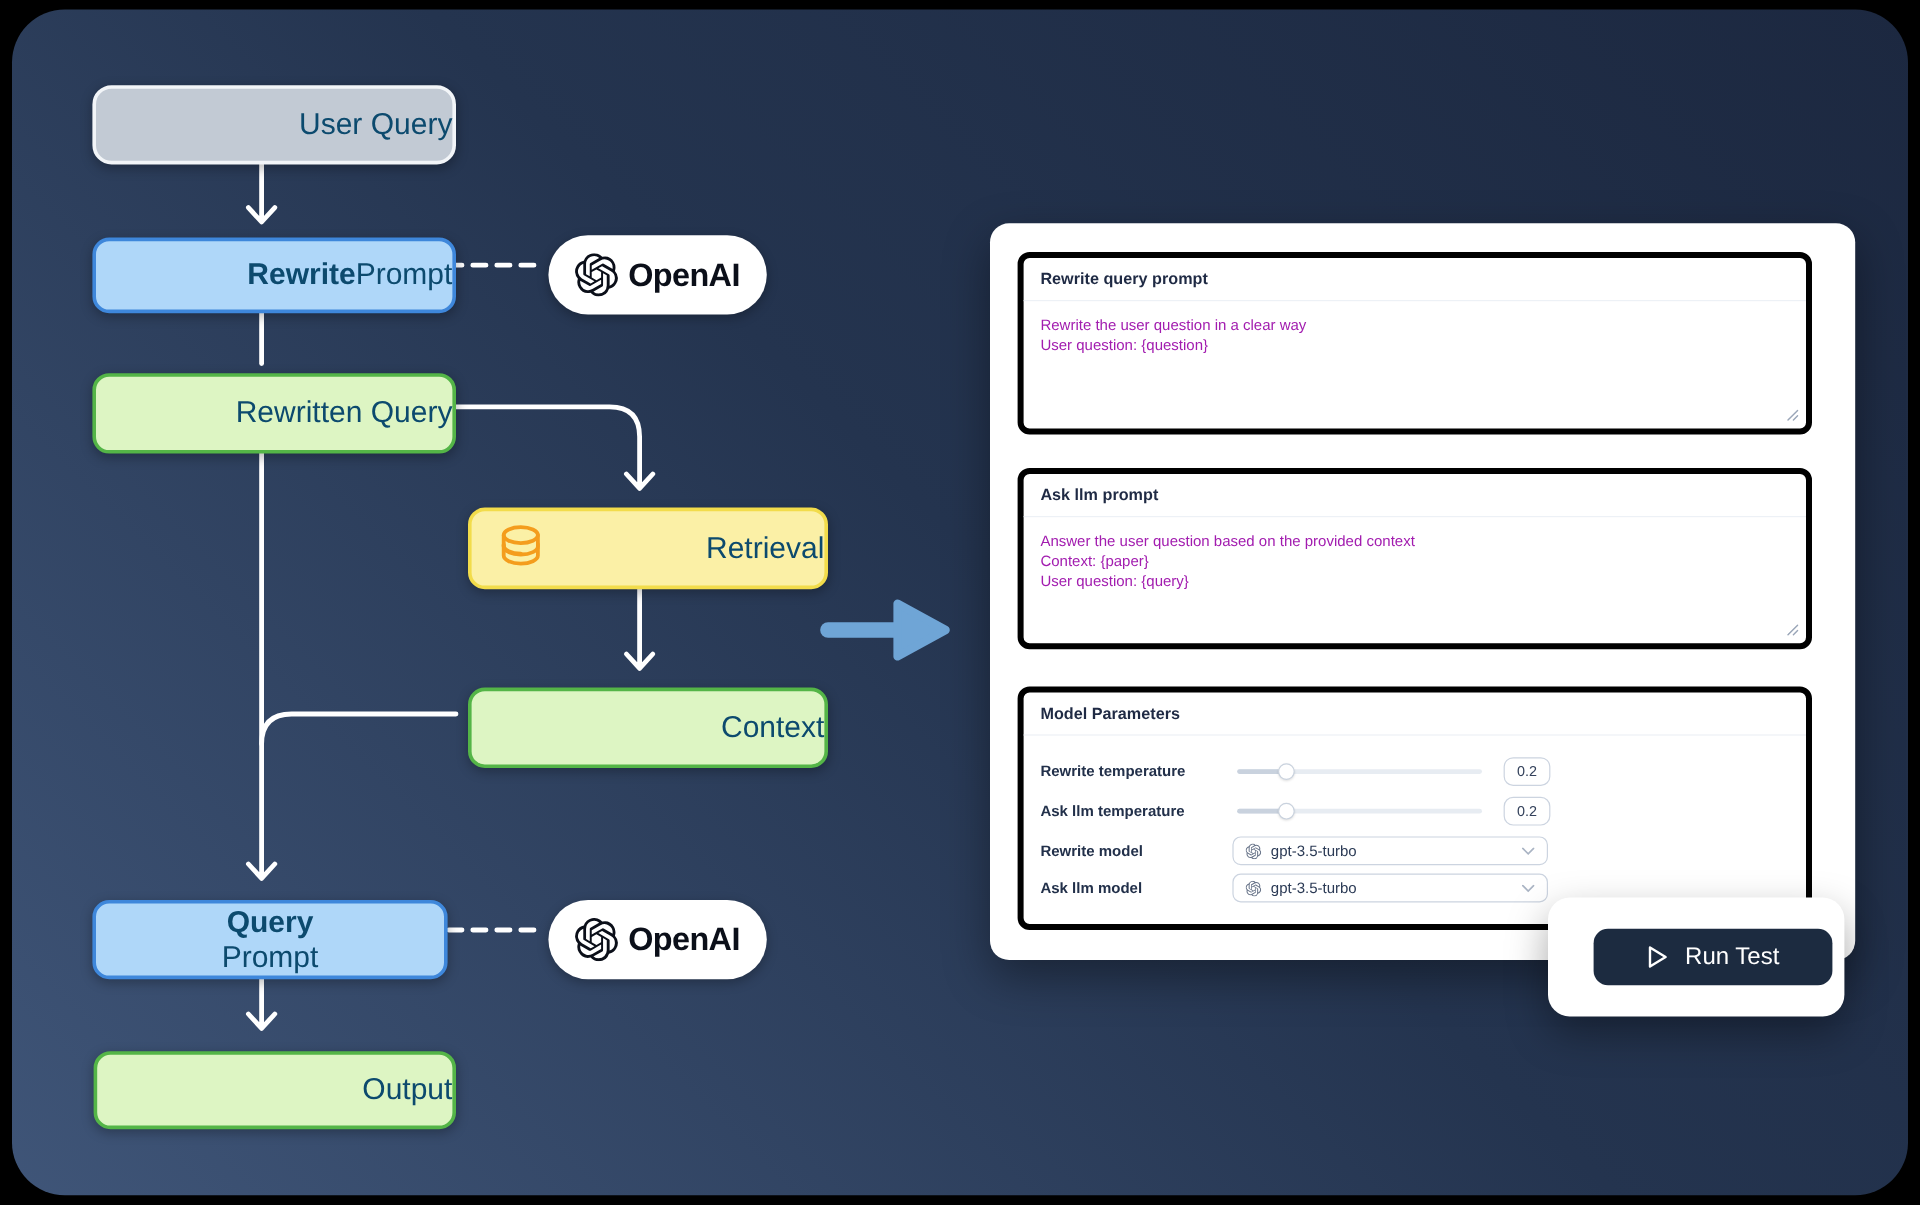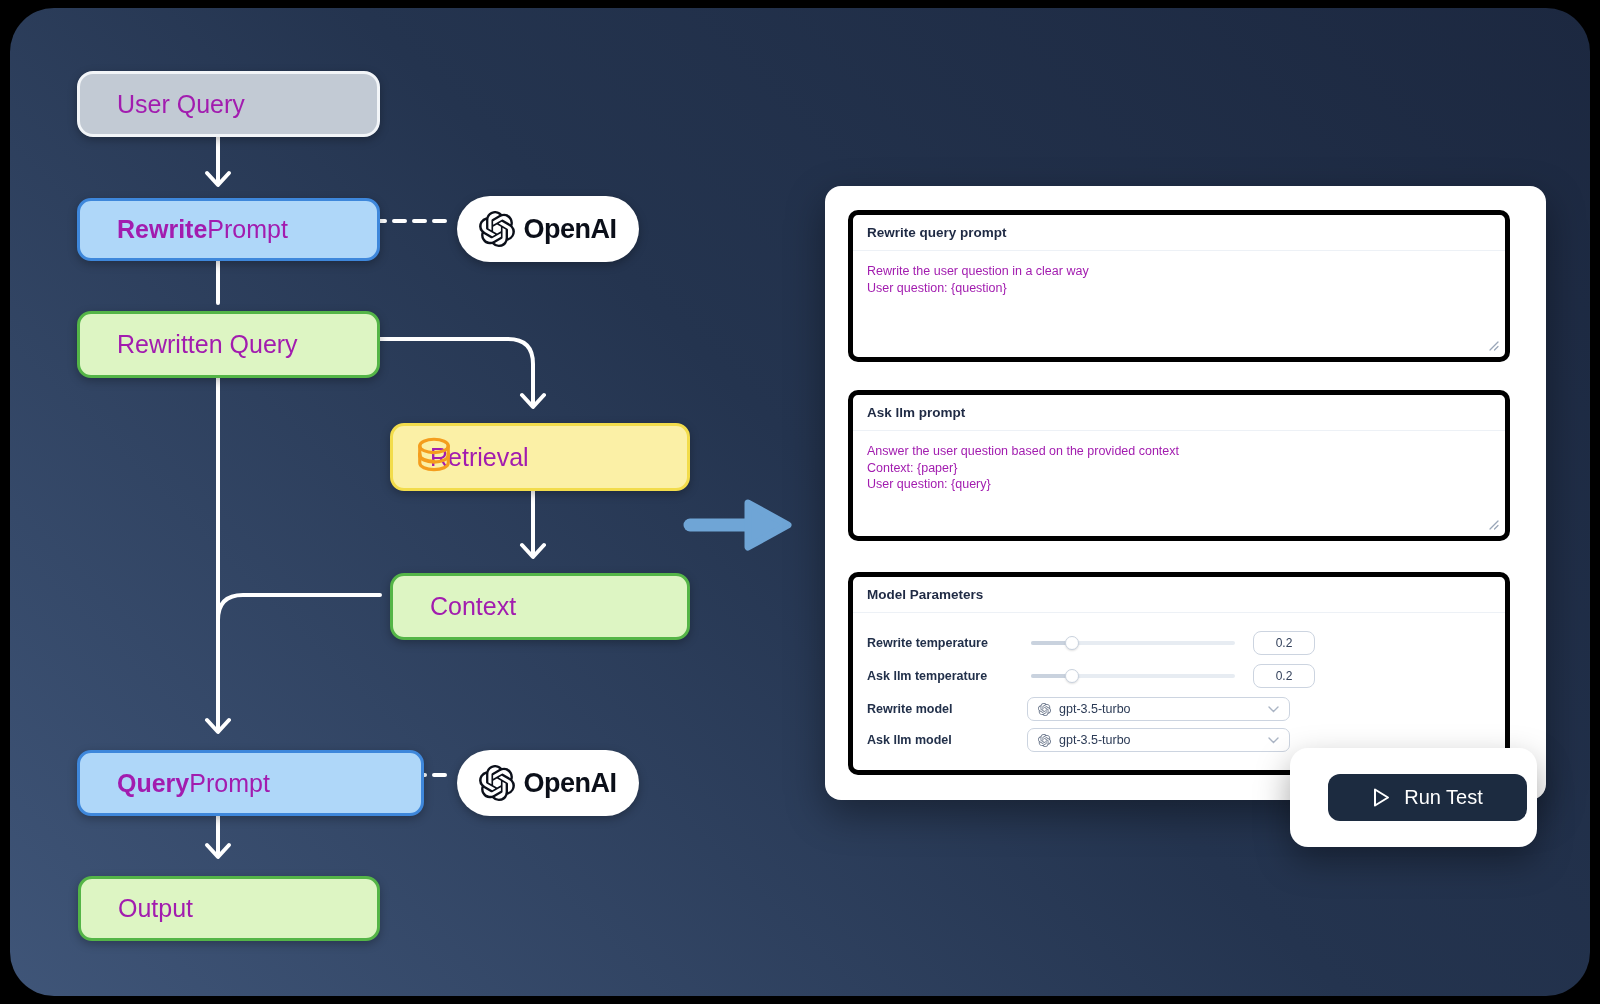--- a/index.html
+++ b/index.html
@@ -2,29 +2,29 @@
 <html><head>
 <meta charset="utf-8">
 <style>
   html,body{margin:0;padding:0;background:#000;}
   body{font-family:"Liberation Sans","DejaVu Sans",sans-serif;}
   #stage{position:relative;width:1600px;height:1004px;background:#000;overflow:hidden;}
   #canvas{position:absolute;left:10px;top:8px;right:10px;bottom:8px;border-radius:44px;
     background:linear-gradient(225deg,#1c2840 0%,#24344f 48%,#3f5578 100%);}
 
   
-  .node{position:absolute;display:flex;align-items:center;justify-content:flex-start;
-    font-size:25px;color:#a21caf;border-radius:14px;box-shadow:0 3px 10px rgba(0,0,0,.28);box-sizing:border-box;padding-left:37px;}
+  .node{position:absolute;display:flex;align-items:center;justify-content:flex-end;
+    font-size:25px;color:#0c4a6e;border-radius:14px;box-shadow:0 3px 10px rgba(0,0,0,.28);box-sizing:border-box;}
   .node .b{font-weight:700;}
   #node-user-query{left:67px;top:63px;width:303px;height:66px;background:#c2cad4;border:3px solid #f2f5f8;border-radius:16px;}
   #node-rewrite-prompt{left:67px;top:190px;width:303px;height:63px;background:#afd7f9;border:3px solid #3e87db;}
   #node-rewritten-query{left:67px;top:303px;width:303px;height:67px;background:#ddf5c3;border:3px solid #54b547;}
   #node-retrieval{left:380px;top:415px;width:300px;height:68px;background:#fbf0a6;border:3px solid #f2dc4b;}
   #node-context{left:380px;top:565px;width:300px;height:67px;background:#ddf5c3;border:3px solid #54b547;}
-  #node-query-prompt{left:67px;top:742px;width:347px;height:66px;background:#afd7f9;border:3px solid #3e87db;}
+  #node-query-prompt{left:67px;top:742px;width:296px;height:66px;background:#afd7f9;border:3px solid #3e87db;flex-direction:column;}
   #node-output{left:68px;top:868px;width:302px;height:65px;background:#ddf5c3;border:3px solid #54b547;}
   .openai-pill{position:absolute;width:182px;height:66px;background:#fff;border-radius:33px;
     display:flex;align-items:center;justify-content:center;gap:8px;box-shadow:0 3px 10px rgba(0,0,0,.28);}
   #openai-top{left:447px;top:188px;}
   #openai-bottom{left:447px;top:742px;}
   .openai-pill .oa-text{font-size:27px;font-weight:700;color:#0b0f19;letter-spacing:-.5px;}
   #node-retrieval .db-icon{position:absolute;left:22px;top:50%;transform:translateY(-50%);}
 
   
   #panel{position:absolute;left:825px;top:186px;width:721px;height:614px;background:#fff;border-radius:16px;
@@ -39,21 +39,21 @@
     font-size:12.5px;line-height:16.5px;color:#a21caf;white-space:pre-line;box-sizing:border-box;}
   .resize-handle{position:absolute;right:6px;bottom:6px;}
 
   .mp-row{position:absolute;left:0;width:100%;height:26px;}
   .mp-label{position:absolute;left:14px;top:50%;transform:translateY(-50%);font-size:12.5px;font-weight:700;color:#22304a;}
   .slider{position:absolute;left:178px;top:50%;width:204px;height:14px;transform:translateY(-50%);}
   .slider-track{position:absolute;left:0;right:0;top:5px;height:4px;border-radius:2px;background:#e7ecf2;}
   .slider-fill{position:absolute;left:0;width:42px;top:5px;height:4px;border-radius:2px;background:#c9d2de;}
   .slider-thumb{position:absolute;left:34px;top:0;width:14px;height:14px;border-radius:50%;background:#fff;
     border:1.5px solid #c9d2de;box-sizing:border-box;box-shadow:0 1px 2px rgba(0,0,0,.12);}
-  .value-box{position:absolute;left:400px;top:50%;transform:translateY(-50%);width:62px;height:24px;border:1px solid #ccd4e0;
+  .value-box{position:absolute;left:400px;top:50%;transform:translateY(-50%);width:39px;height:24px;border:1px solid #ccd4e0;
     border-radius:8px;display:flex;align-items:center;justify-content:center;font-size:12px;color:#33415b;background:#fff;box-sizing:border-box;}
   .select{position:absolute;left:174px;top:50%;transform:translateY(-50%);width:263px;height:24px;border:1px solid #ccd4e0;
     border-radius:7px;background:#fff;display:flex;align-items:center;padding:0 10px;gap:8px;box-sizing:border-box;}
   .select .sel-text{font-size:12.5px;color:#2b3a55;flex:1;}
 
   
   #run-test-card{position:absolute;left:1290px;top:748px;width:247px;height:99px;background:#fff;border-radius:18px;
     box-shadow:0 14px 34px rgba(0,0,0,.35);}
   #run-test-button{position:absolute;left:38px;top:26px;width:199px;height:47px;background:#1c2b40;border-radius:12px;
     display:flex;align-items:center;justify-content:center;gap:13px;color:#fff;font-size:20px;cursor:pointer;}

